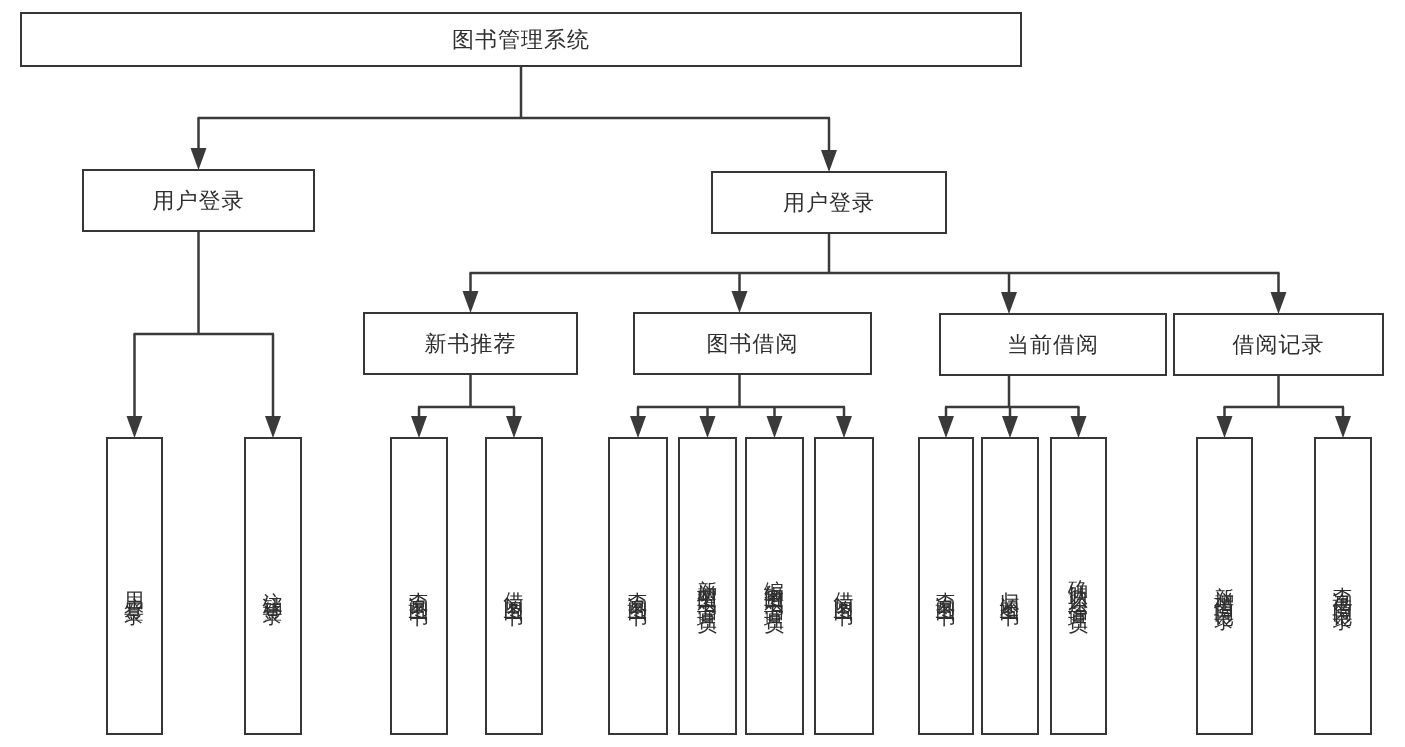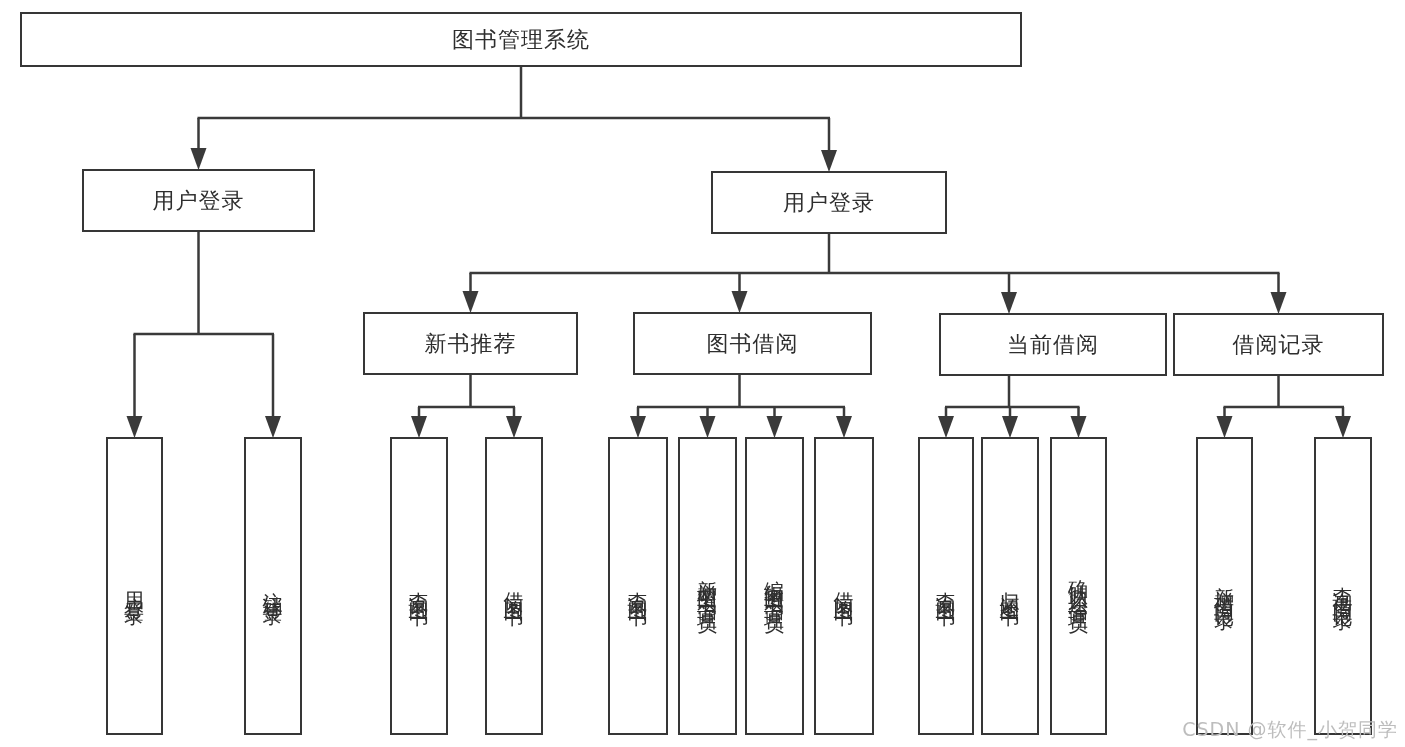--- a/index.html
+++ b/index.html
@@ -94,21 +94,20 @@
       <polygon points="1002,416 1018,416 1010,438" fill="#3a3a3a"></polygon>
       <line x1="1078.5" y1="407" x2="1078.5" y2="423" stroke="#3a3a3a" stroke-width="2.5"></line>
       <polygon points="1070.5,416 1086.5,416 1078.5,438" fill="#3a3a3a"></polygon>
       <line x1="1278.5" y1="376" x2="1278.5" y2="407" stroke="#3a3a3a" stroke-width="2.5"></line>
       <line x1="1223.5" y1="407" x2="1344" y2="407" stroke="#3a3a3a" stroke-width="2.5"></line>
       <line x1="1224.5" y1="407" x2="1224.5" y2="423" stroke="#3a3a3a" stroke-width="2.5"></line>
       <polygon points="1216.5,416 1232.5,416 1224.5,438" fill="#3a3a3a"></polygon>
       <line x1="1343" y1="407" x2="1343" y2="423" stroke="#3a3a3a" stroke-width="2.5"></line>
       <polygon points="1335,416 1351,416 1343,438" fill="#3a3a3a"></polygon>
     </svg>
-  <div class="watermark">CSDN @软件_小贺同学</div>
 <div class="node h" style="left: 20px; top: 12px; width: 1002px; height: 55px;">
       <span class="lbl">图书管理系统</span>
     </div>
     <div class="node h" style="left: 82px; top: 169px; width: 233px; height: 63px;">
       <span class="lbl">用户登录</span>
     </div>
     <div class="node h" style="left: 711px; top: 171px; width: 236px; height: 63px;">
       <span class="lbl">用户登录</span>
     </div>
     <div class="node h" style="left: 363px; top: 312px; width: 215px; height: 63px;">

